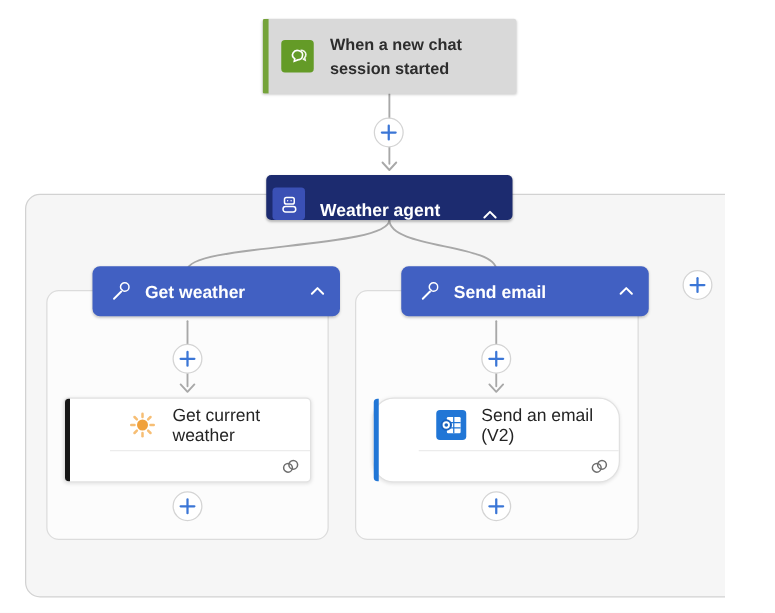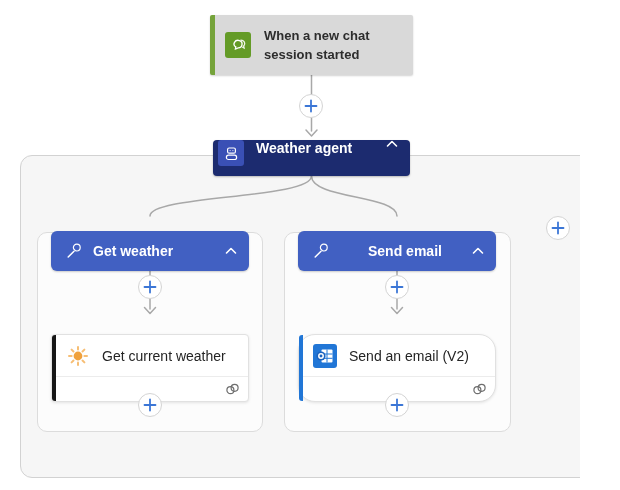--- a/index.html
+++ b/index.html
@@ -30,42 +30,42 @@
     border-radius:2px;display:flex;align-items:center;cursor:pointer;
     box-shadow:0 1px 2px rgba(0,0,0,.18);box-sizing:border-box;
   }
   .t-icon{width:26px;height:26px;border-radius:3px;margin-left:10px;flex:0 0 auto;
     background:var(--trigger-green,#649b27);display:flex;align-items:center;justify-content:center;}
   .t-label{margin-left:13px;font-size:13px;font-weight:600;color:#2d2d2d;
     line-height:19px;width:130px;}
   
   .agent{
     position:absolute;left:213px;top:140px;width:197px;height:36px;z-index:4;
-    background:var(--agent-navy,#1c2b6f);border-radius:4px;display:flex;align-items:flex-start;
+    background:var(--agent-navy,#1c2b6f);border-radius:4px;display:flex;align-items:flex-end;
     cursor:pointer;box-shadow:0 1px 2px rgba(0,0,0,.25);box-sizing:border-box;
   }
   .a-icon{width:26px;height:26px;border-radius:3px;margin-left:5px;flex:0 0 auto;
     background:var(--agent-icon-blue,#3a50b5);display:flex;align-items:center;justify-content:center;}
   .a-label{margin-left:12px;font-size:14px;font-weight:700;color:#fff;flex:1;}
   
   .bheader{
-    position:absolute;top:231px;width:198px;height:40px;z-index:4;
+    position:absolute;top:213px;width:198px;height:40px;z-index:4;
     background:var(--branch-blue,#4160c2);border-radius:6px;display:flex;align-items:center;
-    cursor:pointer;box-shadow:0 1px 2px rgba(0,0,0,.2);box-sizing:border-box;
+    cursor:pointer;box-shadow:0 1px 2px rgba(0,0,0,.2);box-sizing:border-box;margin-left:23px;
   }
   .bheader.h1{left:51px;}
-  .bheader.h2{left:298px;gap:28px;}
+  .bheader.h2{left:298px;}
   .w-icon{margin-left:14px;display:flex;flex:0 0 auto;}
   .b-title{margin-left:12px;font-size:14px;font-weight:700;color:#fff;flex:1;}
   .chev{margin-right:12px;display:flex;flex:0 0 auto;cursor:pointer;}
   
   .card{
-    position:absolute;top:334px;width:198px;height:68px;z-index:4;background:#fff;
+    position:absolute;top:318px;width:198px;height:68px;z-index:4;background:#fff;
     border:1px solid #e1e1e1;border-radius:4px;cursor:pointer;
-    box-shadow:0 1px 3px rgba(0,0,0,.10);box-sizing:border-box;
+    box-shadow:0 1px 3px rgba(0,0,0,.10);box-sizing:border-box;padding-left:36px;
   }
   .card.c1{left:51px;}
   .card.c2{left:298px;border-radius:17px;}
   .stripe{position:absolute;left:0;top:0;bottom:0;width:4px;border-radius:3px 0 0 3px;}
   .stripe.s-weather{background:var(--weather-stripe,#161616);}
   .stripe.s-outlook{background:var(--outlook-blue,#2176d6);}
   .card-main{height:41px;display:flex;align-items:center;padding-left:14px;}
   .c-icon{width:24px;height:24px;flex:0 0 auto;display:flex;align-items:center;justify-content:center;}
   .c-icon.tile{background:var(--outlook-blue,#2176d6);border-radius:3px;}
   .c-title{margin-left:12px;font-size:14px;color:#242424;}

